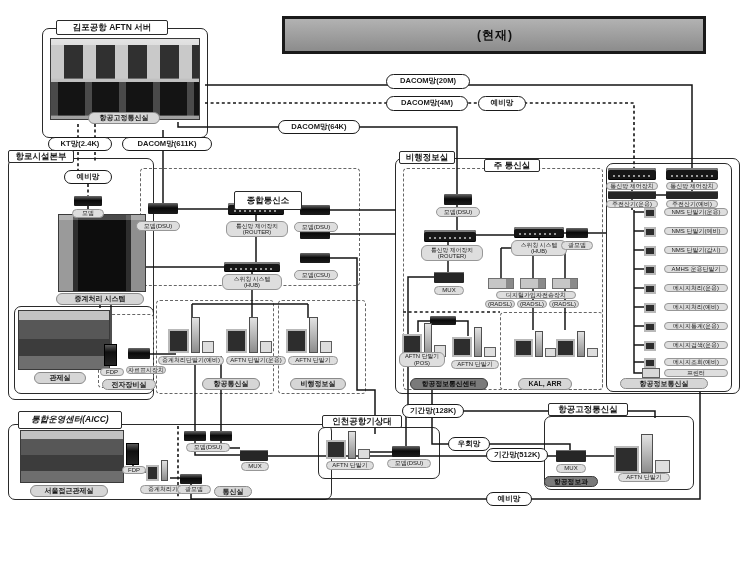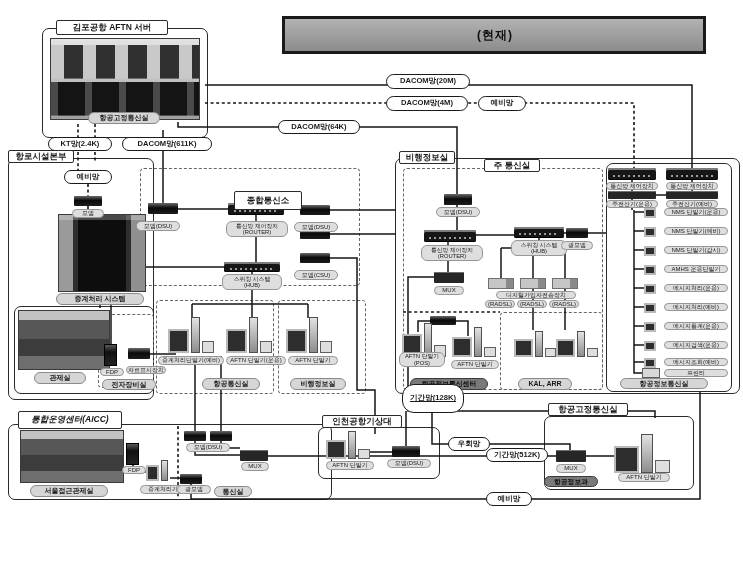--- a/index.html
+++ b/index.html
@@ -293,21 +293,21 @@
     <div class="lab k-pill" style="left: 549px; top: 300px; width: 30px; height: 8px;">(RADSL)</div>
     <div class="lab k-pill2" style="left: 399px; top: 352px; width: 46px; height: 15px;">AFTN 단말기
 (POS)</div>
     <div class="lab k-pill" style="left: 451px; top: 360px; width: 48px; height: 9px;">AFTN 단말기</div>
     <div class="lab k-dark" style="left: 410px; top: 378px; width: 78px; height: 12px;">항공정보통신센터</div>
     <div class="lab k-pillb" style="left: 518px; top: 378px; width: 54px; height: 12px;">KAL, ARR</div>
     <div class="lab k-box" style="left: 548px; top: 403px; width: 80px; height: 13px;">항공고정통신실</div>
     <div class="lab k-pill" style="left: 556px; top: 464px; width: 30px; height: 9px;">MUX</div>
     <div class="lab k-pill" style="left: 618px; top: 473px; width: 52px; height: 9px;">AFTN 단말기</div>
     <div class="lab k-dark" style="left: 544px; top: 476px; width: 54px; height: 11px;">항공정보과</div>
-    <div class="lab k-oval" style="left: 402px; top: 384px; width: 62px; height: 29px; text-decoration: underline;">기간망(128K)</div>
+    <div class="lab k-oval" style="left: 402px; top: 404px; width: 62px; height: 14px;">기간망(128K)</div>
     <div class="lab k-oval" style="left: 448px; top: 437px; width: 42px; height: 14px;">우회망</div>
     <div class="lab k-oval" style="left: 486px; top: 448px; width: 62px; height: 14px;">기간망(512K)</div>
     <div class="lab k-oval" style="left: 486px; top: 492px; width: 46px; height: 14px;">예비망</div>
     <div class="lab k-box" style="left: 18px; top: 411px; width: 104px; height: 18px; font-style: italic;">통합운영센터(AICC)</div>
     <div class="lab k-pillb" style="left: 30px; top: 485px; width: 78px; height: 12px;">서울접근관제실</div>
     <div class="lab k-pill" style="left: 122px; top: 466px; width: 24px; height: 8px;">FDP</div>
     <div class="lab k-pill" style="left: 140px; top: 485px; width: 46px; height: 9px;">중계처리기</div>
     <div class="lab k-pill" style="left: 177px; top: 485px; width: 34px; height: 9px;">광모뎀</div>
     <div class="lab k-pillb" style="left: 214px; top: 486px; width: 38px; height: 11px;">통신실</div>
     <div class="lab k-pill" style="left: 186px; top: 443px; width: 44px; height: 9px;">모뎀(DSU)</div>

